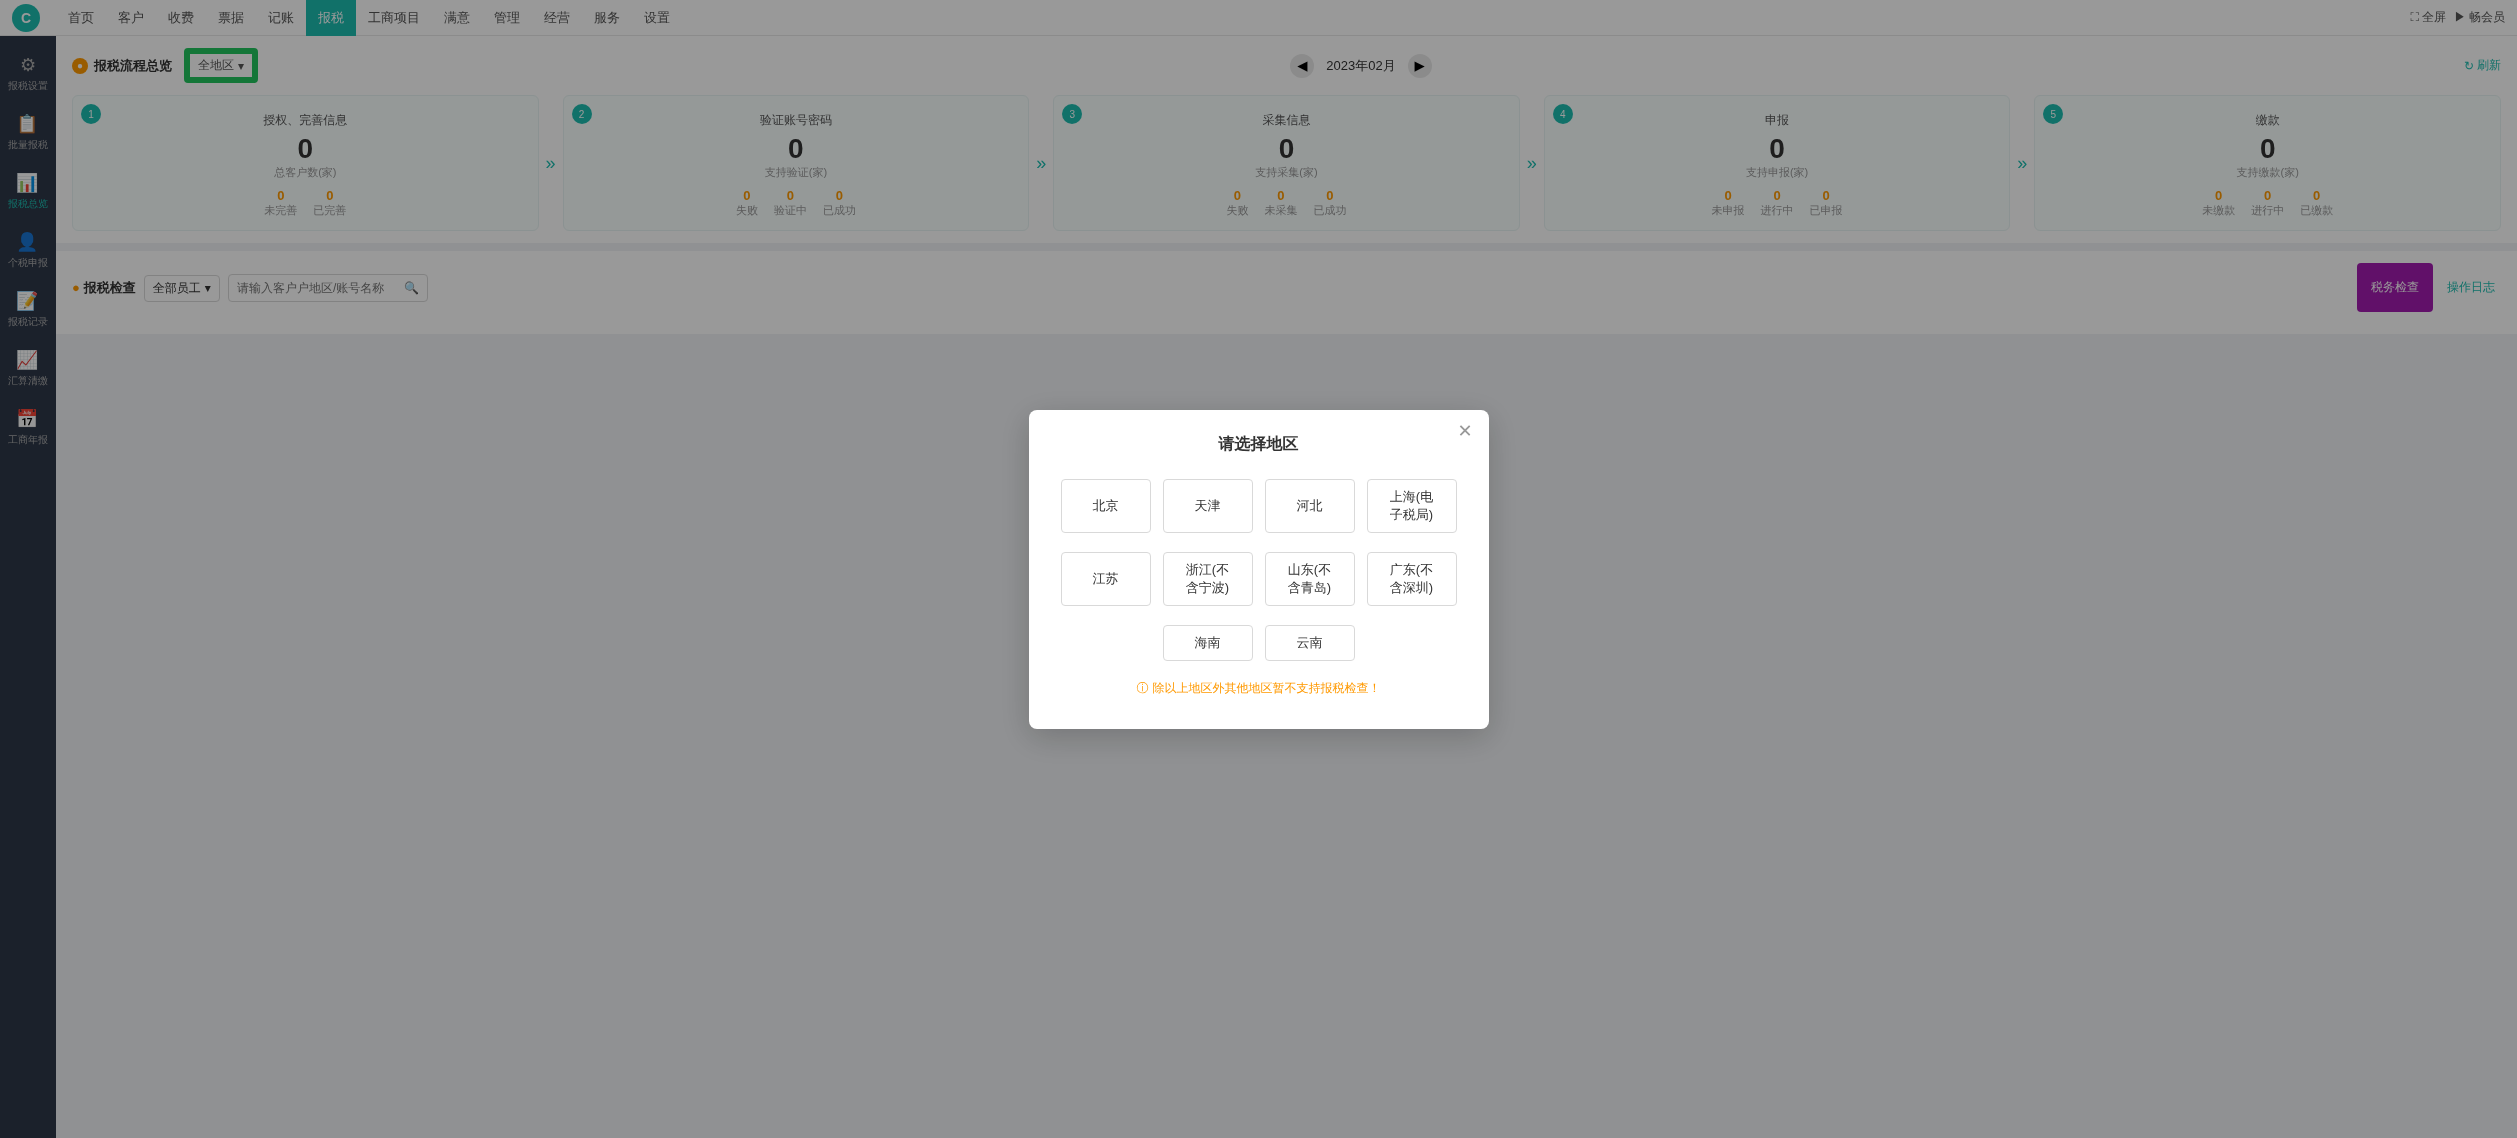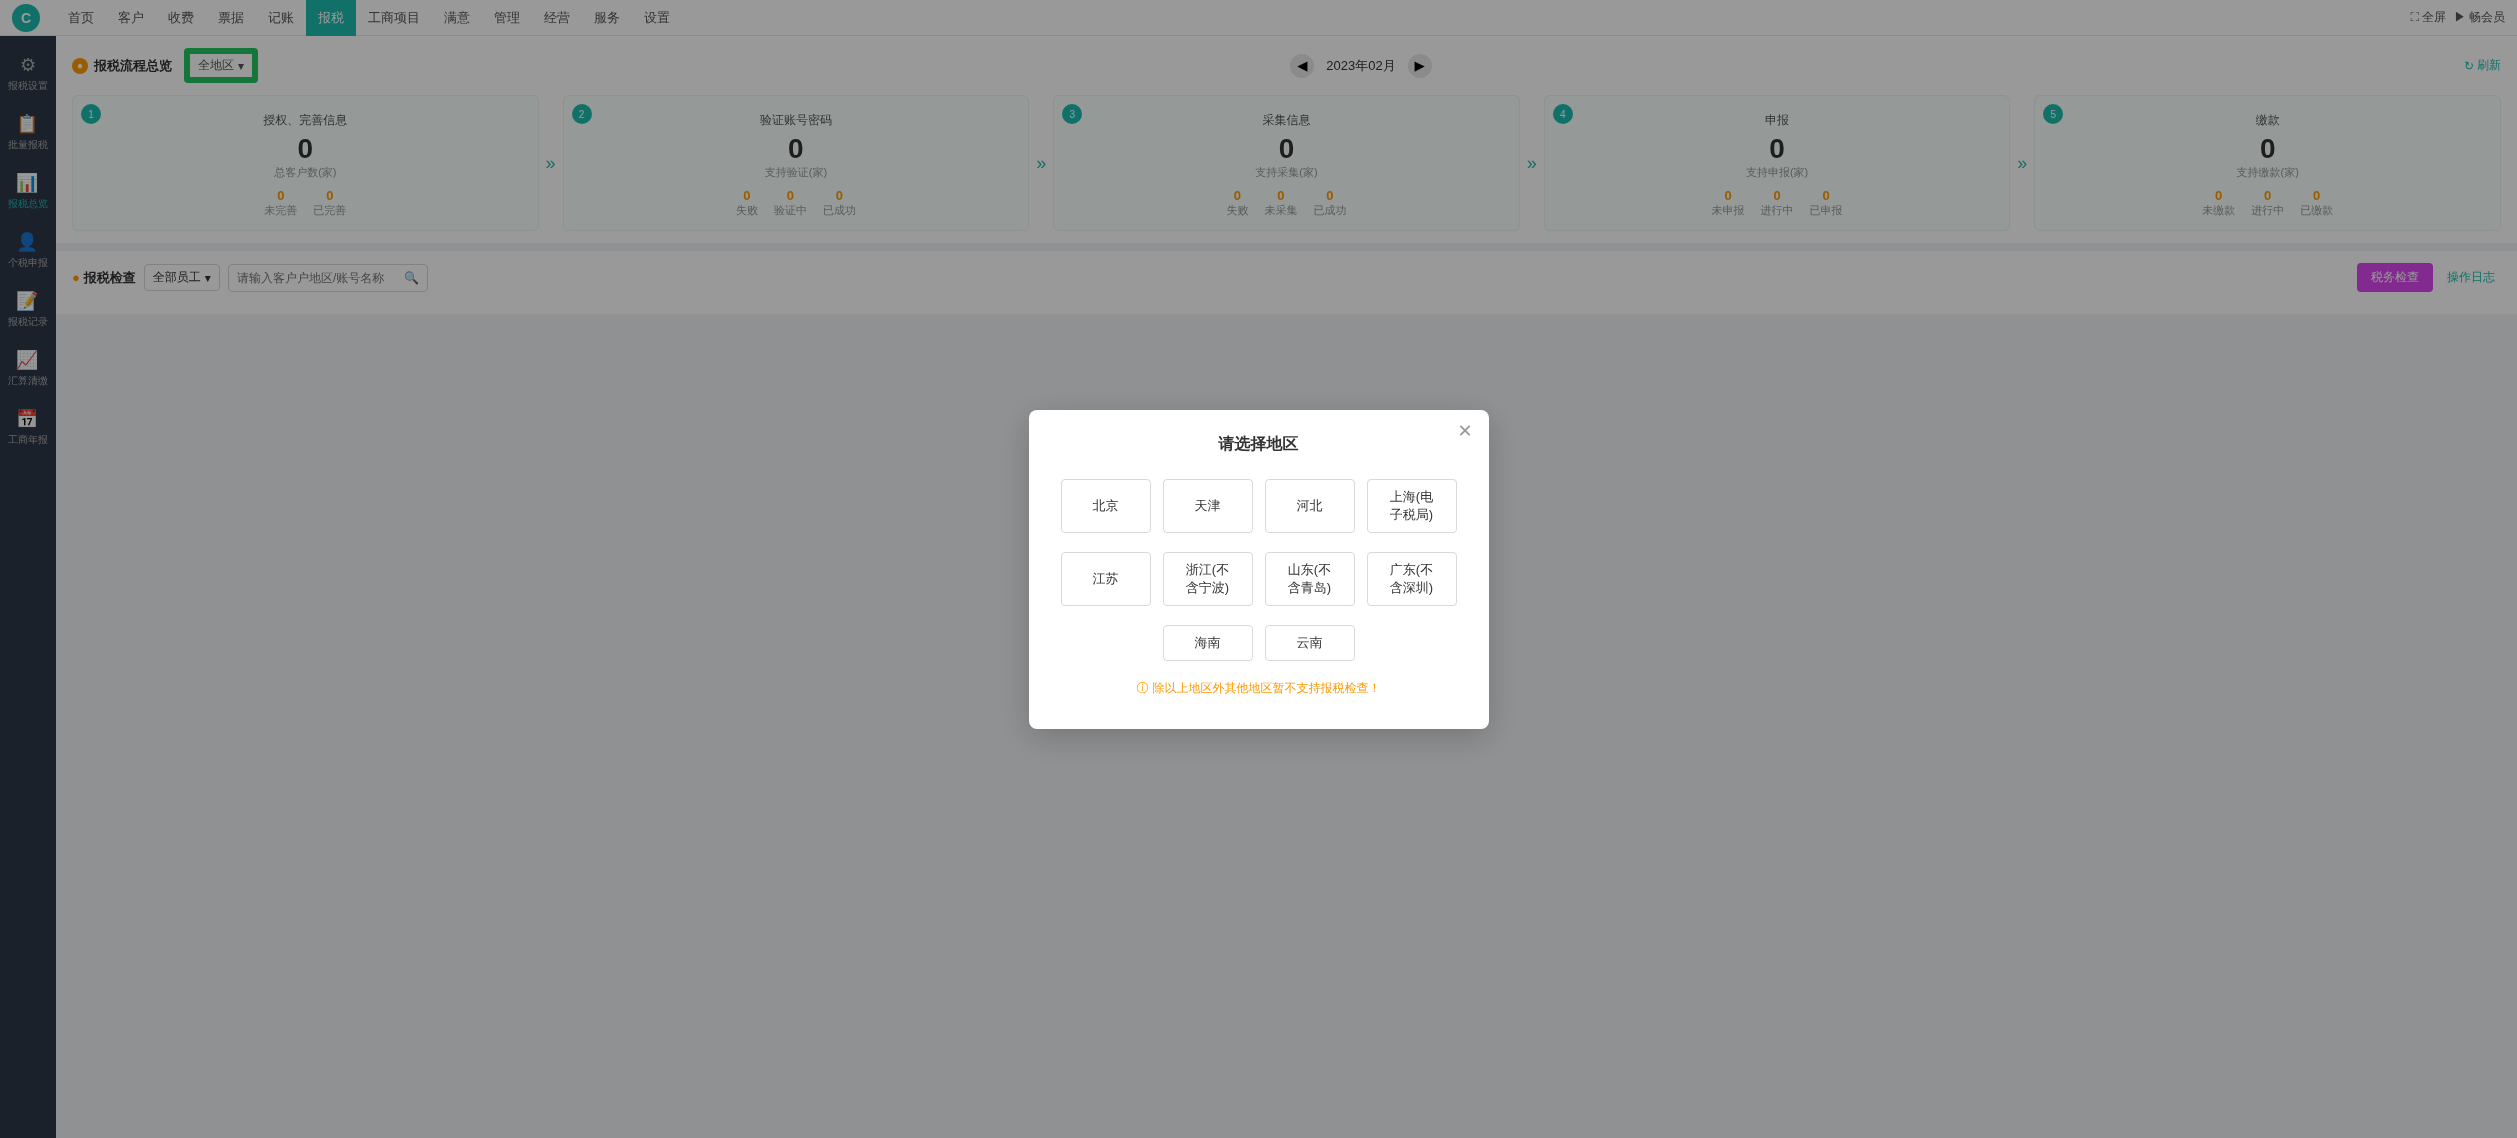--- a/index.html
+++ b/index.html
@@ -171,21 +171,21 @@
     }
     .section-header {
       display: flex;
       align-items: center;
       margin-bottom: 10px;
       gap: 8px;
     }
     .section-title { font-size: 13px; font-weight: bold; color: #333; display: flex; align-items: center; gap: 4px; }
     .section-title .dot { color: #f90; }
 
-    .filter-bar { display: flex; align-items: center; gap: 8px; flex: 1; }
+    .filter-bar { display: flex; align-items: flex-end; gap: 8px; flex: 1; }
     .filter-select {
       border: 1px solid #d9d9d9;
       border-radius: 4px;
       padding: 4px 8px;
       font-size: 12px;
       color: #333;
       background: #fff;
       display: flex; align-items: center; gap: 4px;
       cursor: pointer;
     }
@@ -193,25 +193,25 @@
       display: flex; align-items: center;
       border: 1px solid #d9d9d9;
       border-radius: 4px;
       padding: 0 8px;
       height: 28px;
       flex: 1; max-width: 200px;
     }
     .search-box input { border: none; outline: none; font-size: 12px; width: 100%; background: transparent; }
 
     .btn-check {
-      background: #d946ef;
+      background: #a21caf;
       color: #fff;
       border: none;
       border-radius: 4px;
-      padding: 6px 14px;
+      padding: 16px 14px;
       font-size: 12px;
       cursor: pointer;
     }
     .btn-log { font-size: 12px; color: #1dbdb0; cursor: pointer; padding: 6px; }
 
     
     .data-table {
       width: 100%;
       border-collapse: collapse;
     }

